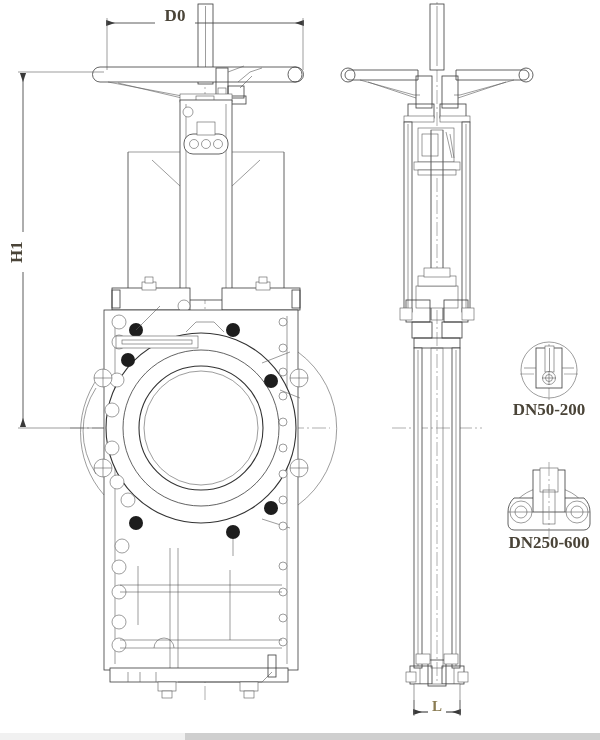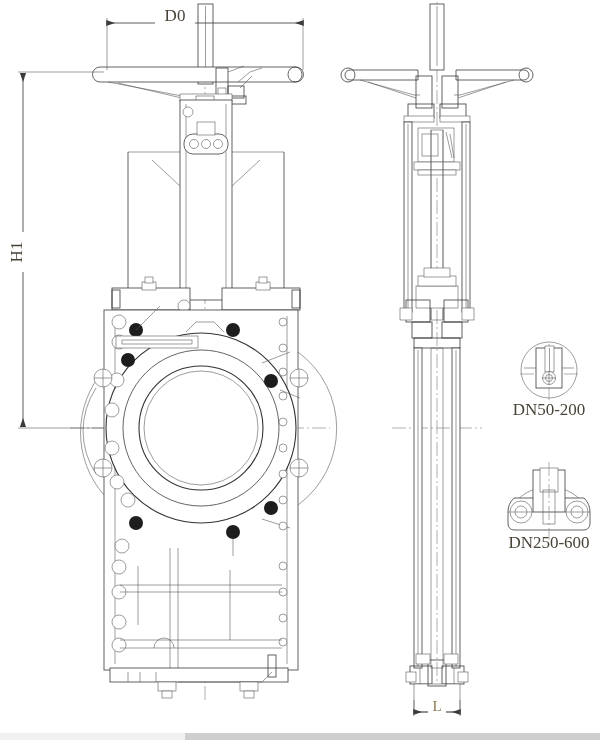--- a/index.html
+++ b/index.html
@@ -13,20 +13,21 @@
     position: relative;
     overflow: hidden;
     font-family: "Liberation Serif", "DejaVu Serif", serif;
   }
   #drawing-root {
     position: absolute;
     left: 0;
     top: 0;
     width: 600px;
     height: 740px;
+    font-weight: bold;
   }
   svg.sheet {
     display: block;
     width: 600px;
     height: 740px;
   }
   .dim-text {
     font-family: "Liberation Serif", "DejaVu Serif", serif;
     font-size: 17px;
     fill: #4a4438;

